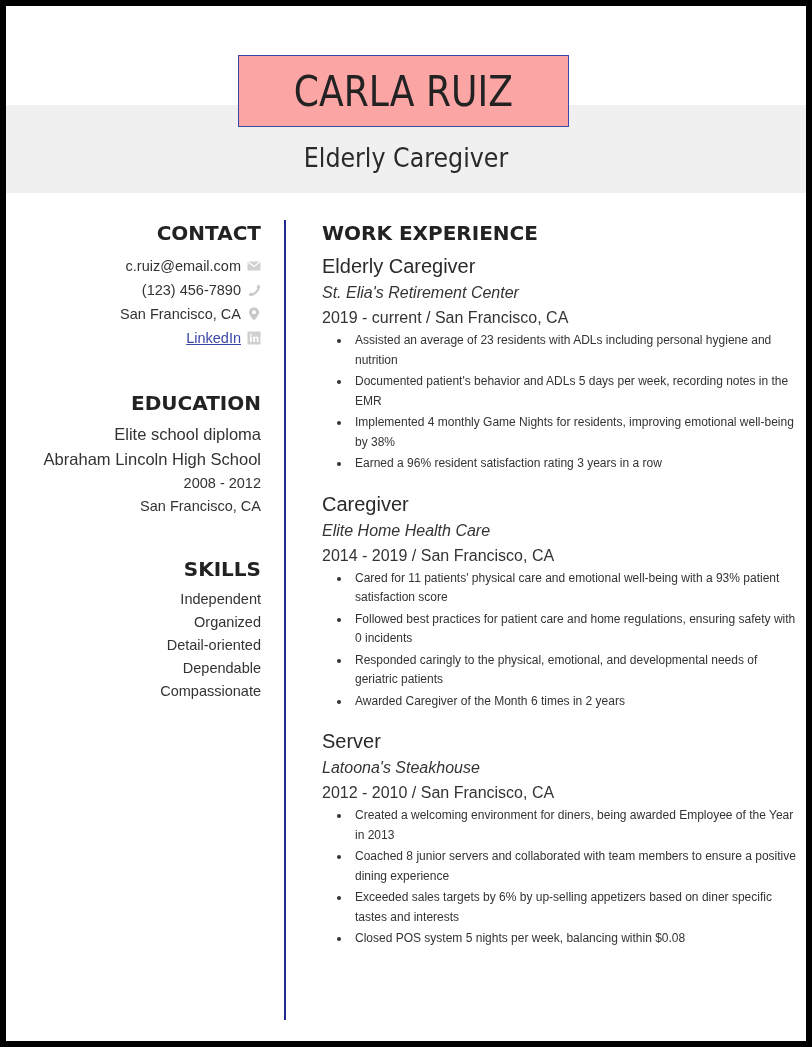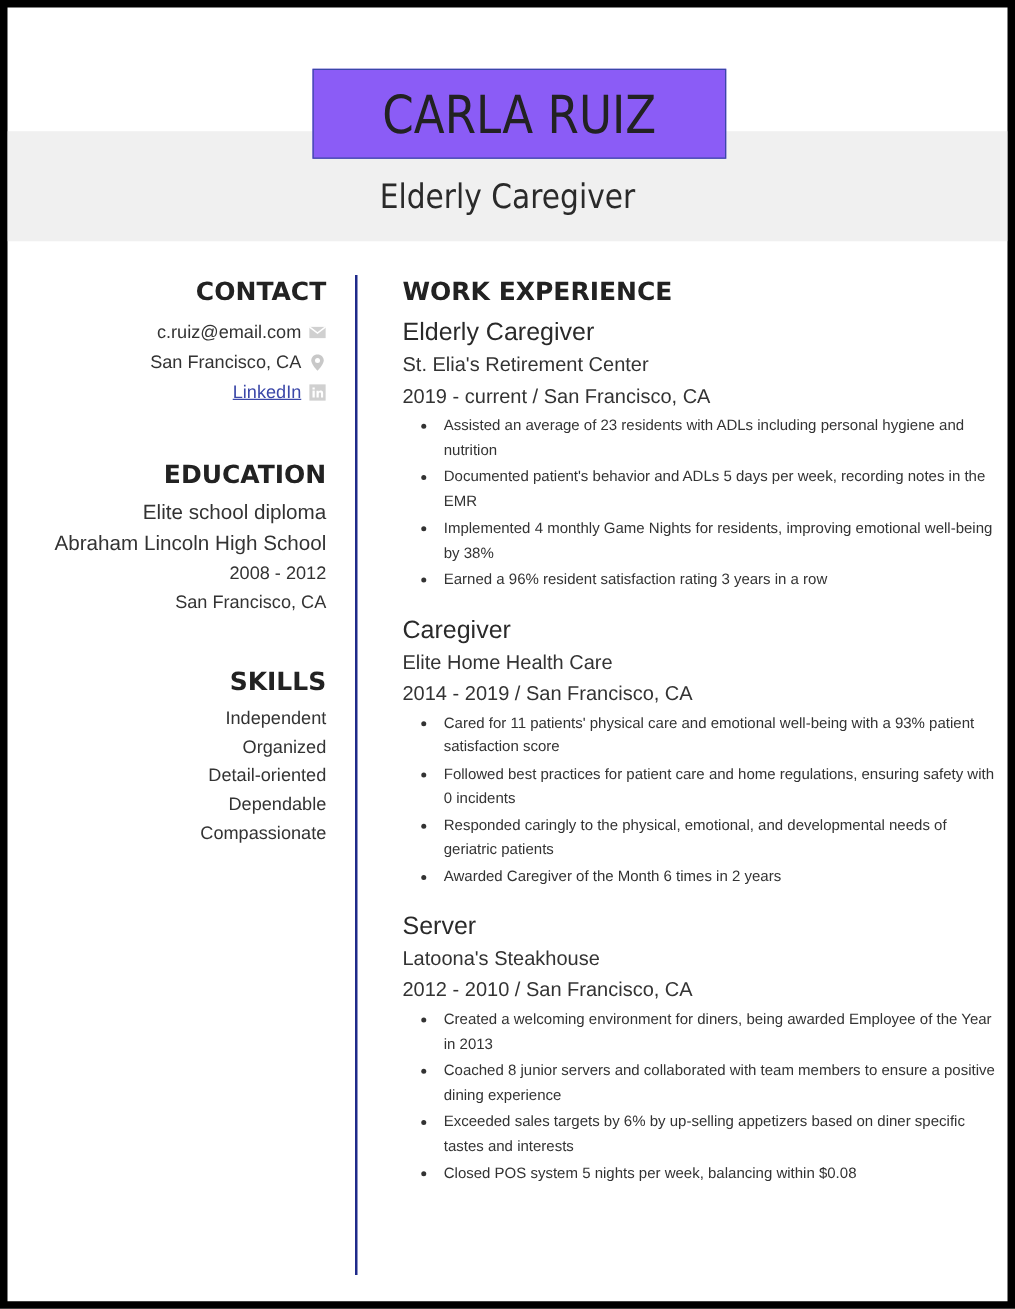--- a/index.html
+++ b/index.html
@@ -19,24 +19,24 @@
       overflow: hidden;
     }
     .band {
       position: absolute;
       left: 0; top: 99px;
       width: 800px; height: 88px;
       background: #f0f0f0;
     }
     .name-box {
       position: absolute;
-      left: 244px; top: 49px;
+      left: 232px; top: 49px;
       width: 331px; height: 72px;
       border: 1.5px solid #3b47a8;
-      background: #8b5cf6;
+      background: #fca5a5;
       display: flex; align-items: center; justify-content: center;
       box-sizing: border-box;
     }
     .name {
       font-family: "DejaVu Sans", sans-serif;
       font-size: 42px;
       font-weight: normal;
       letter-spacing: 0px;
       color: #222;
       transform: scaleX(0.86);
@@ -91,21 +91,21 @@
     .skill { font-size: 14.5px; line-height: 23px; color: #333; }
 
     .right-col {
       position: absolute;
       left: 316px; top: 214px;
       width: 480px;
     }
     .job { margin-top: 16px; }
     .job:first-of-type { margin-top: 0; }
     .job-role { font-size: 20px; line-height: 28px; color: #2a2a2a; margin-top: 6px; }
-    .job-company { font-size: 16px; line-height: 25px; color: #333; }
+    .job-company { font-size: 16px; line-height: 25px; color: #333; font-style: italic; }
     .job-meta { font-size: 16px; line-height: 25px; color: #333; }
     .bullets { list-style: none; margin: 1px 0 0 0; padding: 0; }
     .bullets li {
       position: relative;
       padding-left: 33px;
       font-size: 12px;
       line-height: 19.5px;
       color: #333;
       margin-bottom: 2px;
     }
@@ -132,20 +132,28 @@
   <div class="left-col">
     <section>
       <h2 class="sec-head">CONTACT</h2>
       <div class="contact-list">
         <div class="contact-row">
           <span class="txt">c.ruiz@email.com</span>
           <span class="icon">
             <svg viewBox="0 0 14 14">
                 <rect x="0.5" y="2.5" width="13" height="9" fill="#d0d0d0"></rect>
                 <polyline points="0.5,2.5 7,7.5 13.5,2.5" fill="none" stroke="#fff" stroke-width="1.2"></polyline>
+              </svg>
+          </span>
+        </div>
+        <div class="contact-row">
+          <span class="txt">(123) 456-7890</span>
+          <span class="icon">
+            <svg viewBox="0 0 14 14">
+                <path d="M11.5 1.5 L13 3 C13 8 8 13 3 13 L1.5 11.5 L4 9.5 L5.5 10.5 C7.5 9.5 9.5 7.5 10.5 5.5 L9.5 4 Z" fill="#c8c8c8"></path>
               </svg>
           </span>
         </div>
         <div class="contact-row">
           <span class="txt">San Francisco, CA</span>
           <span class="icon">
             <svg viewBox="0 0 14 14">
                 <path d="M7 0.5 C4 0.5 2 2.7 2 5.3 C2 8.5 7 13.5 7 13.5 C7 13.5 12 8.5 12 5.3 C12 2.7 10 0.5 7 0.5 Z" fill="#c8c8c8"></path>
                 <circle cx="7" cy="5.3" r="2" fill="#fff"></circle>
               </svg>

